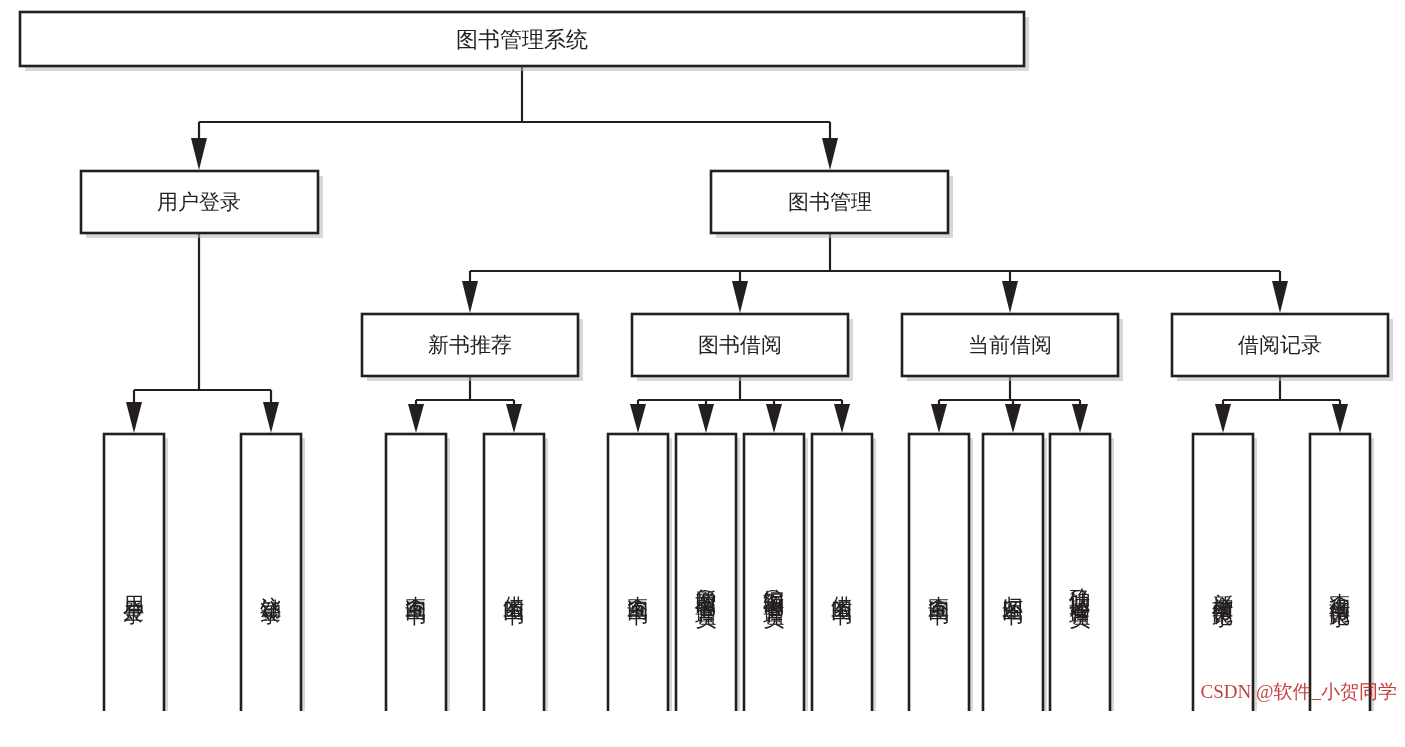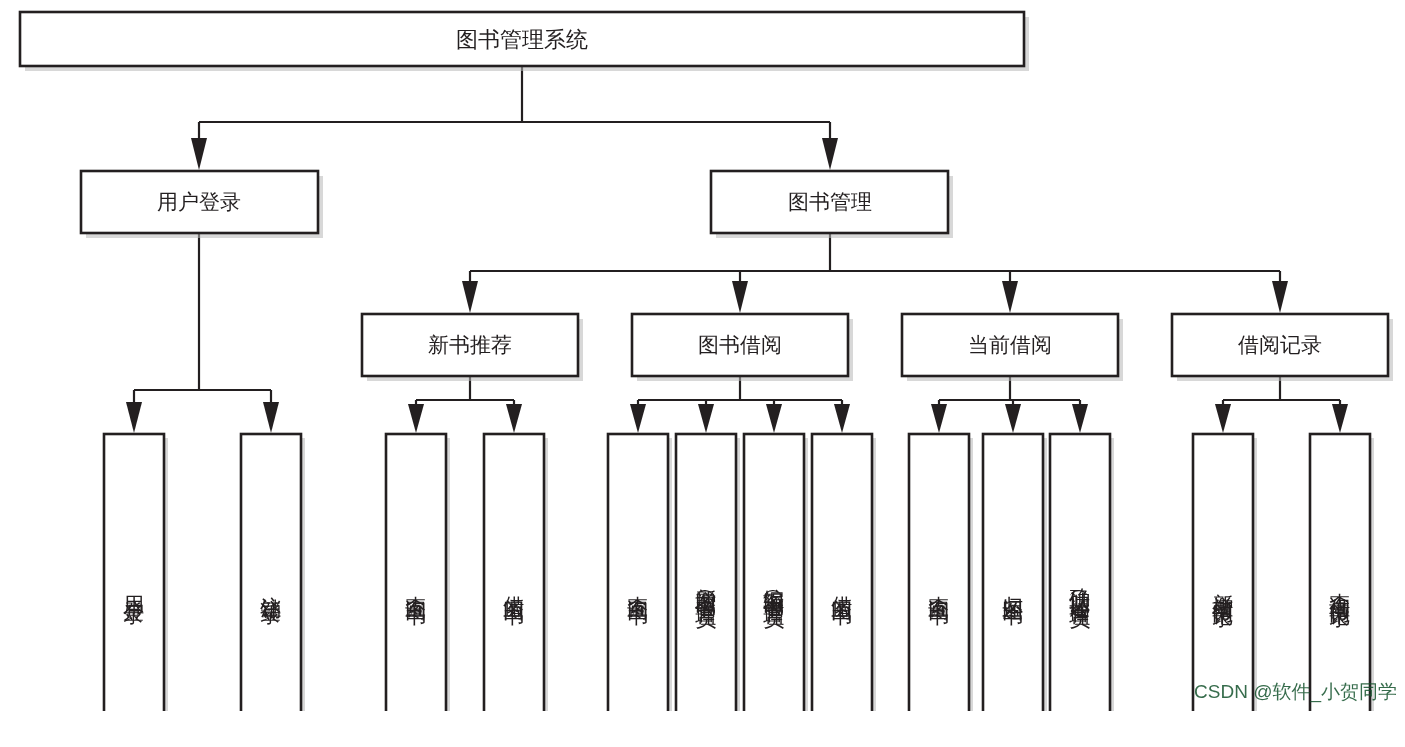--- a/index.html
+++ b/index.html
@@ -64,23 +64,23 @@
     line-height: 1.12;
     letter-spacing: 3px;
     color: #231f20;
     white-space: nowrap;
     pointer-events: none;
   }
   #watermark {
     position: absolute;
     right: 8px;
     bottom: 6px;
-    font-family: Liberation Sans, sans-serif;
+    font-family: Liberation Serif, serif;
     font-size: 19px;
-    color: #14532d;
+    color: #b91c1c;
     opacity: 0.85;
     white-space: nowrap;
   }
 </style>
 </head>
 <body>
 
 <div id="stage">
 
   <svg id="diagram-svg" viewBox="0 0 1405 747">

